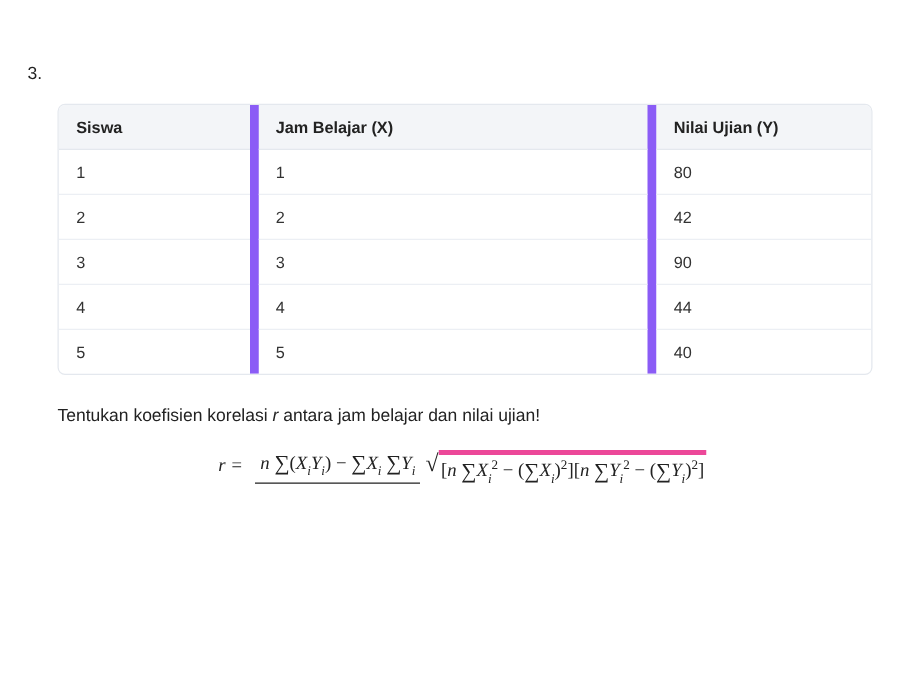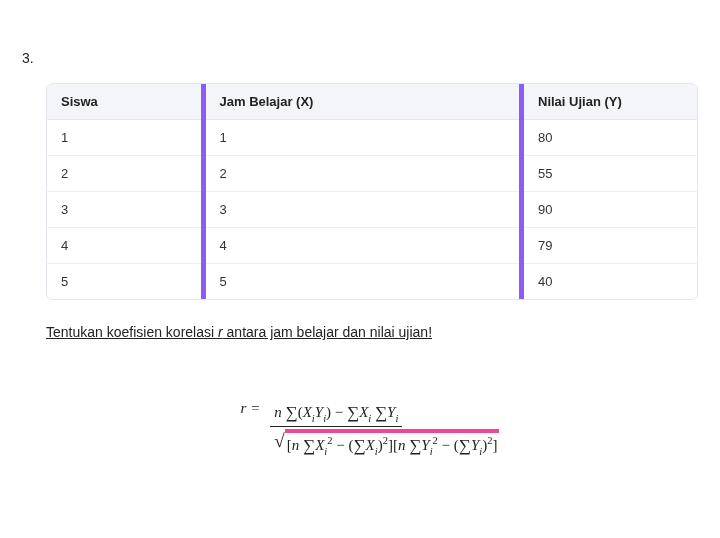--- a/index.html
+++ b/index.html
@@ -41,48 +41,47 @@
     padding: 10px 14px;
     border-bottom: 1px solid #e4e8ee;
     color: #222;
   }
   tbody td {
     padding: 10px 14px;
     border-top: 1px solid #eceff4;
     color: #333;
   }
   thead th + th, tbody td + td {
-    border-left: 5px solid #8b5cf6;
+    border-left: 7px solid #8b5cf6;
   }
   .col-a { width: 24%; }
   .col-b { width: 49%; }
   .col-c { width: 27%; }
   .body-text {
     margin: 20px 0 0 24px;
     font-size: 14px;
     line-height: 1.85;
   }
-  .body-text p { margin: 0 0 4px 0; text-decoration: underline; }
+  .body-text p { margin: 0 0 4px 0; }
   .ital { font-style: italic; }
   .formula {
     margin: 12px 0 0 24px;
     font-family: "Cambria Math", "Times New Roman", serif;
     display: flex;
     align-items: center;
     justify-content: center;
     gap: 10px;
     font-size: 15px;
   }
   .lhs { font-style: italic; }
   .frac {
     display: inline-flex;
-    flex-direction: column;
-    align-items: flex-start;
+    flex-direction: row;
+    align-items: center;
     line-height: 1.2;
-    margin-top: 44px;
   }
   .frac .num, .frac .den {
     padding: 0 4px;
     white-space: nowrap;
   }
   .frac .num {
     border-bottom: 1px solid #222;
     padding-bottom: 2px;
   }
   .frac .den { padding-top: 2px; }
@@ -127,31 +126,31 @@
       </thead>
       <tbody>
         <tr>
           <td>1</td>
           <td>1</td>
           <td>80</td>
         </tr>
         <tr>
           <td>2</td>
           <td>2</td>
-          <td>55</td>
+          <td>42</td>
         </tr>
         <tr>
           <td>3</td>
           <td>3</td>
           <td>90</td>
         </tr>
         <tr>
           <td>4</td>
           <td>4</td>
-          <td>79</td>
+          <td>44</td>
         </tr>
         <tr>
           <td>5</td>
           <td>5</td>
           <td>40</td>
         </tr>
       </tbody>
     </table>
   </div>
 

